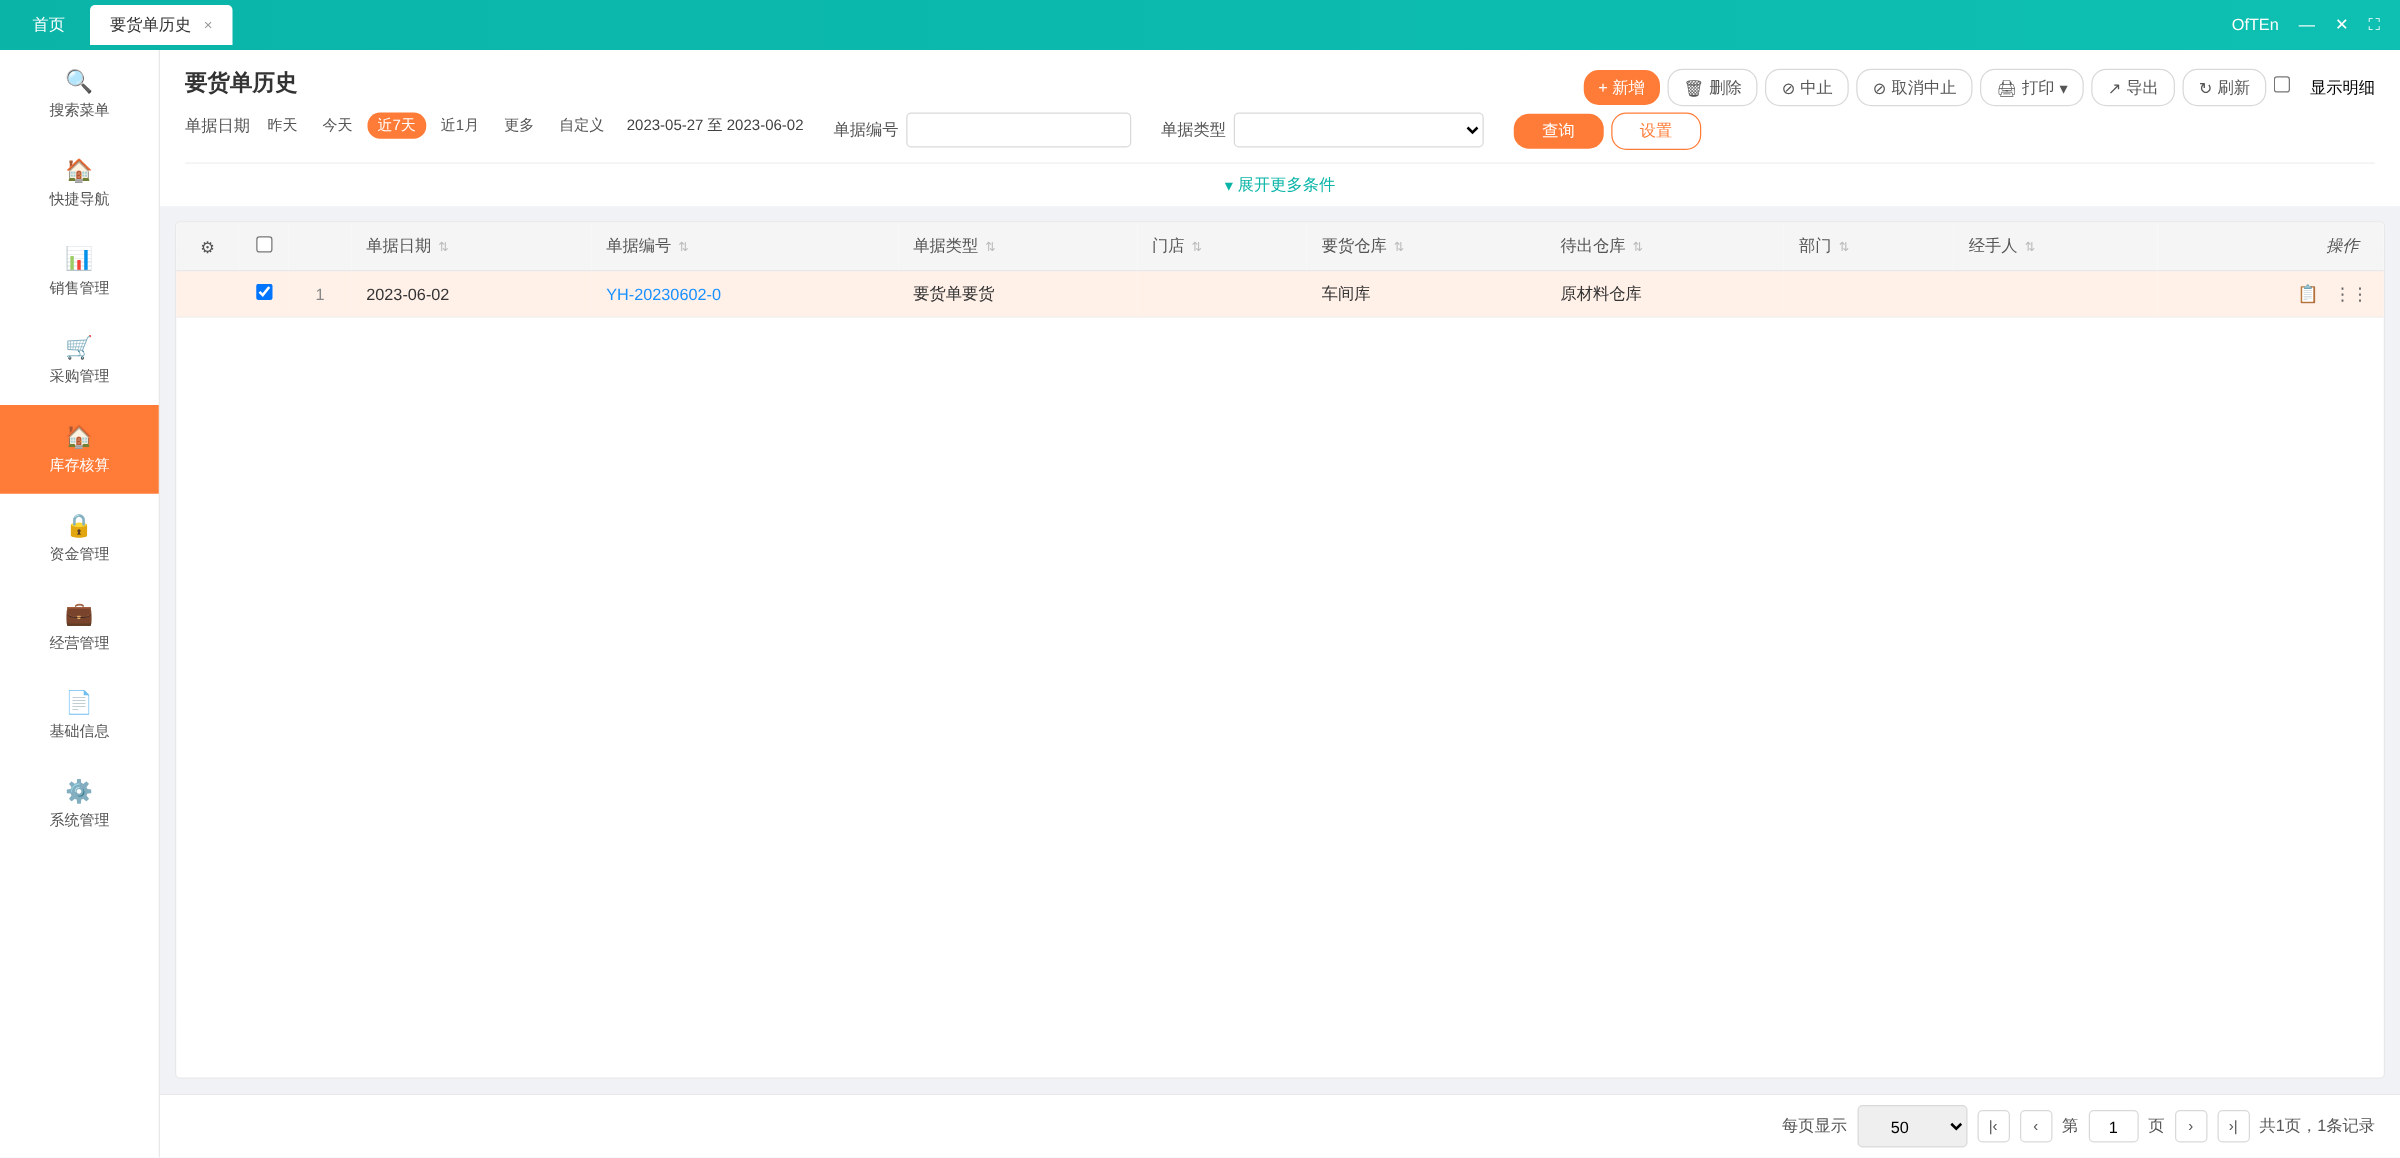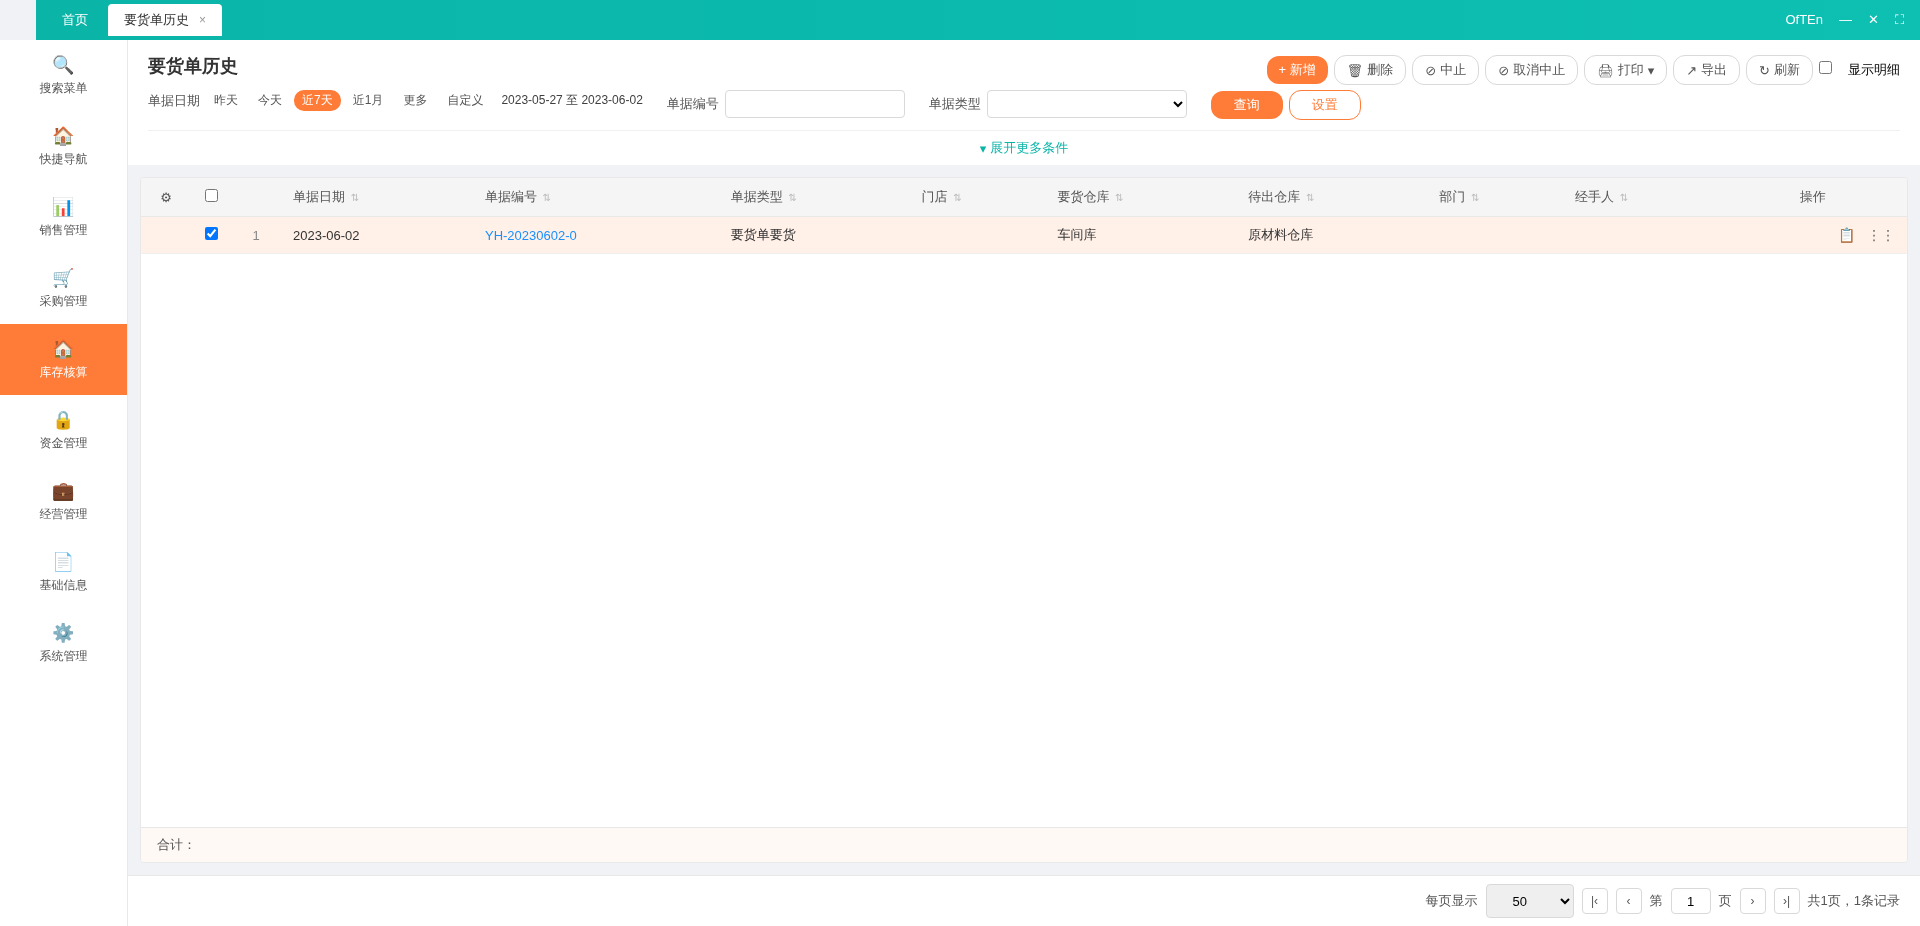--- a/index.html
+++ b/index.html
@@ -10,21 +10,20 @@
 
     
     .top-bar {
       height: 40px;
       background: linear-gradient(90deg, #0ab5a8 0%, #0dc0b2 100%);
       display: flex;
       align-items: center;
       padding: 16px 10px;
       gap: 4px;
       position: relative;
-      margin-left: 36px;
     }
     .top-bar-tab {
       height: 32px;
       padding: 0 16px;
       display: flex;
       align-items: center;
       cursor: pointer;
       color: #fff;
       font-size: 13px;
       border-radius: 4px 4px 0 0;
@@ -437,21 +436,21 @@
                   <span class="sort-icon">⇅</span>
                 </th>
                 <th>
                   <span>部门</span>
                   <span class="sort-icon">⇅</span>
                 </th>
                 <th>
                   <span>经手人</span>
                   <span class="sort-icon">⇅</span>
                 </th>
-                <th style="text-align:center; padding-right: 20px;">操作</th>
+                <th style="text-align:right; padding-right: 20px; font-style: italic;">操作</th>
               </tr>
             </thead>
             <tbody>
               <tr class="selected-row">
                 <td class="th-settings"></td>
                 <td class="td-checkbox">
                   <input type="checkbox" checked="" style="">
                 </td>
                 <td class="td-num">1</td>
                 <td>2023-06-02</td>
@@ -465,23 +464,20 @@
                 <td></td>
                 <td></td>
                 <td style="text-align:right; padding-right: 8px;">
                   <button class="op-btn" title="编辑">📋</button>
                   <button class="op-btn" title="更多">⋮⋮</button>
                 </td>
               </tr>
             </tbody>
           </table>
         </div>
-        <div class="table-footer">
-          <span>合计：</span>
-        </div>
       </div>
 
       <div class="pagination-bar">
         <span>每页显示</span>
         <select class="page-size-select">
           <option value="20">20</option>
           <option value="50" selected="">50</option>
           <option value="100">100</option>
         </select>
         <button class="page-nav-btn">|‹</button>

